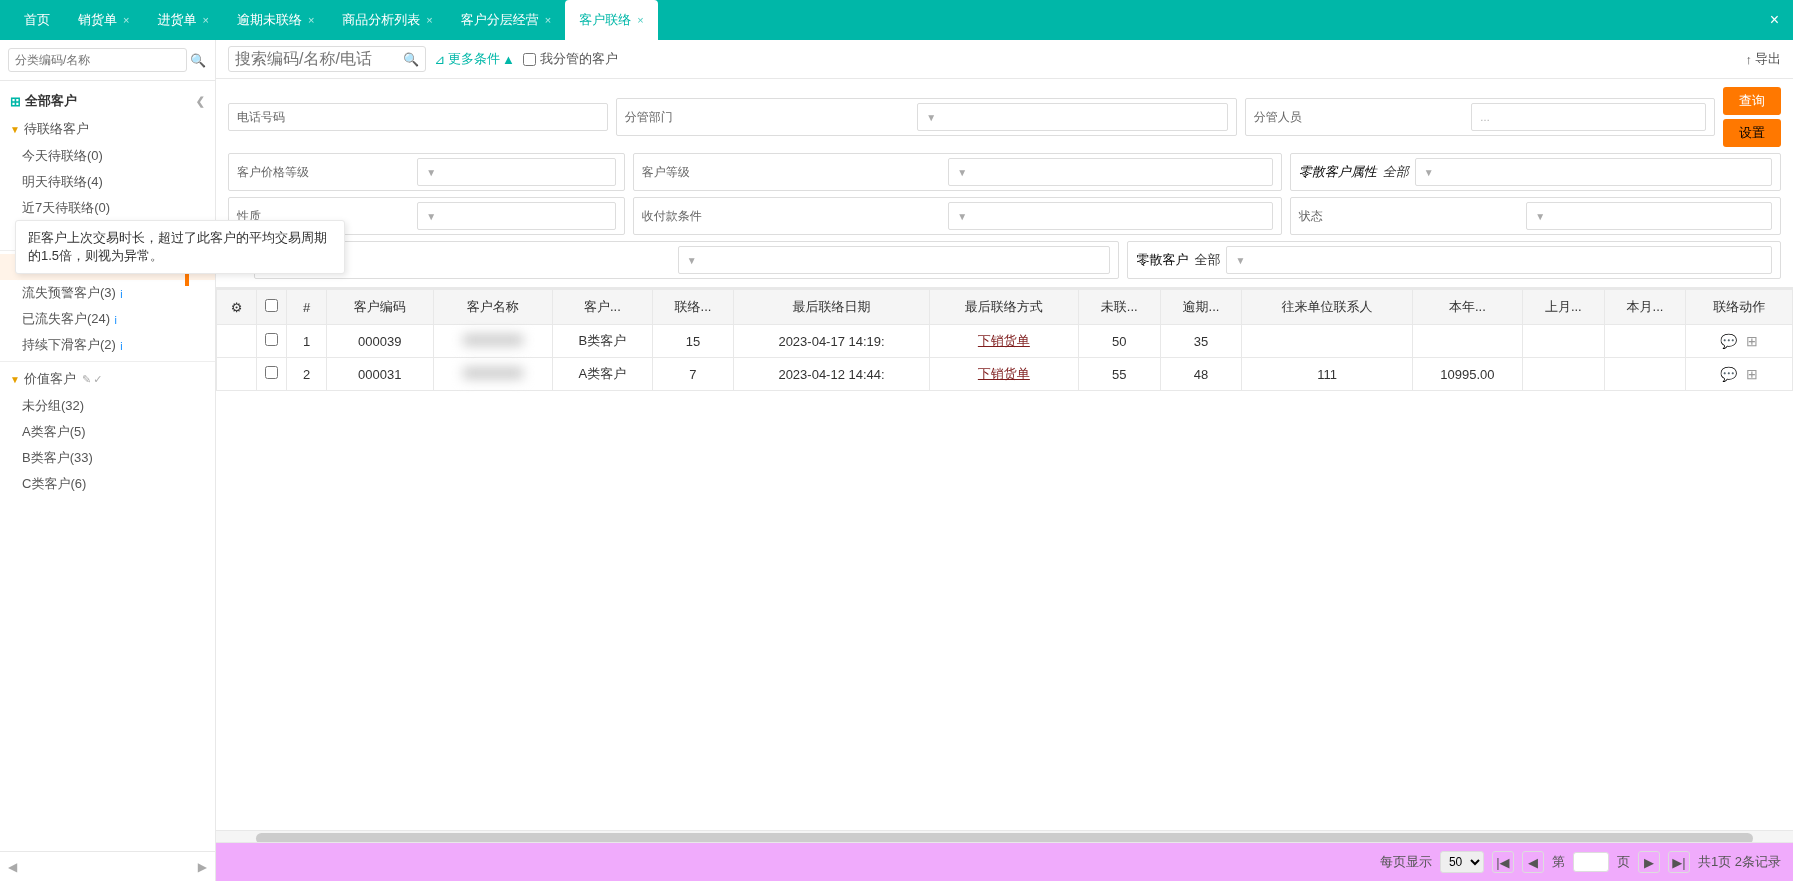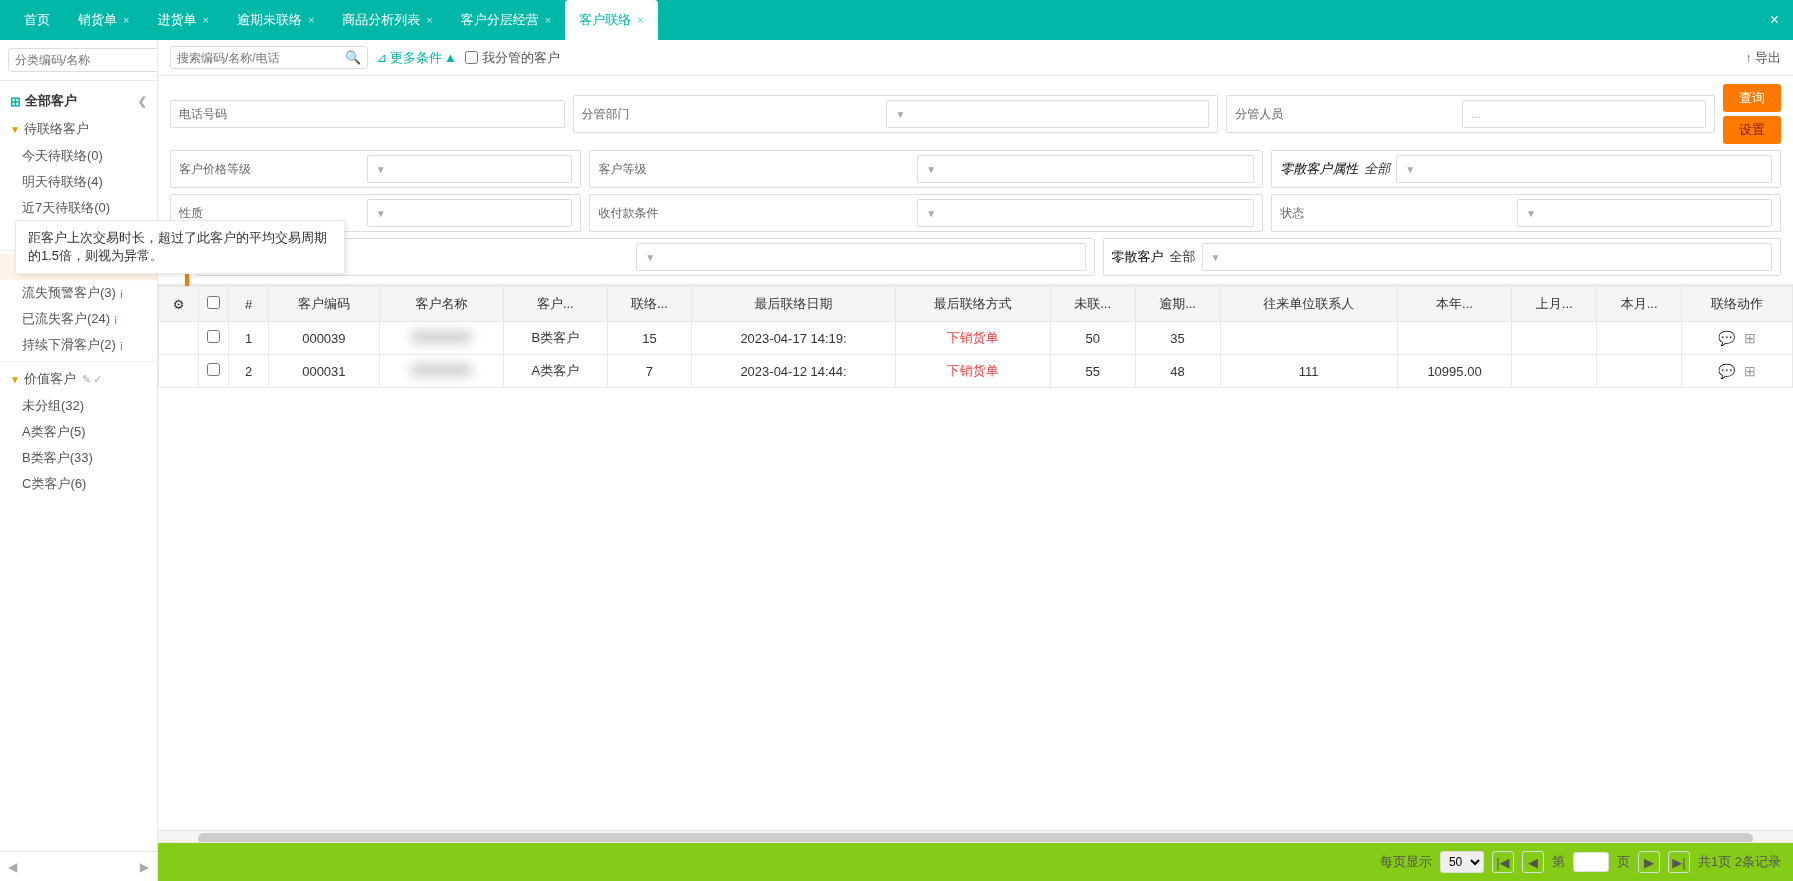--- a/index.html
+++ b/index.html
@@ -27,21 +27,21 @@
       color: #fff; font-size: 16px; cursor: pointer;
     }
 
     
     .main-layout {
       display: flex; height: calc(881px - 40px);
     }
 
     
     .sidebar {
-      width: 158px; background: #fff; border-right: 1px solid #e8e8e8;
+      width: 216px; background: #fff; border-right: 1px solid #e8e8e8;
       display: flex; flex-direction: column; overflow: hidden; flex-shrink: 0;
     }
     .sidebar-search {
       display: flex; align-items: center; padding: 8px 8px;
       border-bottom: 1px solid #e8e8e8;
     }
     .sidebar-search input {
       flex: 1; border: 1px solid #ddd; border-radius: 3px;
       padding: 4px 6px; font-size: 12px; outline: none;
     }
@@ -113,21 +113,21 @@
       border: 1px solid #ddd; border-radius: 2px; padding: 4px 8px;
       background: #fff; min-height: 28px;
     }
     .filter-field-label { color: #666; font-size: 12px; flex: 1; }
     .filter-field .arrow { color: #aaa; font-size: 10px; }
     .query-btn {
       background: #ff7800; color: #fff; border: none; border-radius: 3px;
       padding: 5px 16px; cursor: pointer; font-size: 13px;
     }
     .settings-btn {
-      background: #ff7800; color: #7f1d1d; border: none; border-radius: 3px;
+      background: #ff7800; color: #000000; border: none; border-radius: 3px;
       padding: 5px 12px; cursor: pointer; font-size: 13px;
     }
     .filter-btn-group {
       display: flex; flex-direction: column; gap: 4px;
     }
     .filter-dots { color: #aaa; font-size: 12px; cursor: pointer; }
 
     
     .table-area {
       flex: 1; overflow: hidden; display: flex; flex-direction: column; background: #fff;
@@ -137,38 +137,38 @@
     table { width: 100%; border-collapse: collapse; font-size: 12px; }
     thead tr { background: #f5f5f5; }
     th {
       border: 1px solid #e8e8e8; padding: 8px 6px; white-space: nowrap;
       color: #333; font-weight: 500; text-align: center;
     }
     td {
       border: 1px solid #e8e8e8; padding: 7px 6px; white-space: nowrap;
       text-align: center; color: #333;
     }
-    .link-text { color: #ef4444; cursor: pointer; }
+    .link-text { color: #7f1d1d; text-decoration: underline; cursor: pointer; }
     .action-icons { display: flex; justify-content: center; gap: 8px; }
     .action-icon { color: #999; cursor: pointer; font-size: 14px; }
 
     
     .tooltip-box {
       position: absolute;
       left: 15px; top: 220px;
       background: #fff; border: 1px solid #e8e8e8;
       padding: 8px 12px; font-size: 12px; color: #333;
       border-radius: 3px; box-shadow: 2px 2px 6px rgba(0,0,0,0.1);
       max-width: 330px; z-index: 100;
     }
 
     
     .pagination {
       display: flex; align-items: center; justify-content: flex-end;
-      padding: 8px 12px; border-top: 1px solid #e8e8e8; background: #84cc16;
+      padding: 8px 12px; border-top: 1px solid #e8e8e8; background: #f0abfc;
       font-size: 12px; color: #555; gap: 8px;
     }
     .pagination select {
       border: 1px solid #ddd; border-radius: 3px; padding: 2px 4px; font-size: 12px;
     }
     .pagination .page-btn {
       width: 22px; height: 22px; display: flex; align-items: center; justify-content: center;
       border: 1px solid #ddd; border-radius: 3px; cursor: pointer; color: #555;
     }
     .pagination input {
@@ -297,21 +297,21 @@
       <span style="color:#aaa;font-size:12px;">▶</span>
     </div>
   </div>
 
   <div class="orange-bar"></div>
 
   <div class="content">
 
     <div class="filter-bar">
       <div class="filter-bar search-input-wrap" style="display:flex;align-items:center;border:1px solid #ddd;border-radius:3px;padding:3px 6px;">
-        <input type="text" style="border: none; outline: none; font-size: 12px; width: 160px;" placeholder="搜索编码/名称/电话">
+        <input type="text" style="border: none; outline: none; font-size: 16px; width: 160px;" placeholder="搜索编码/名称/电话">
         <span style="color:#aaa;cursor:pointer;">🔍</span>
       </div>
       <div class="filter-more">
         <span style="margin-right:3px;">⊿</span>
         <span>更多条件</span>
         <span style="margin-left:2px;">▲</span>
       </div>
       <div class="my-customer">
         <input type="checkbox" style="">
         <span>我分管的客户</span>

